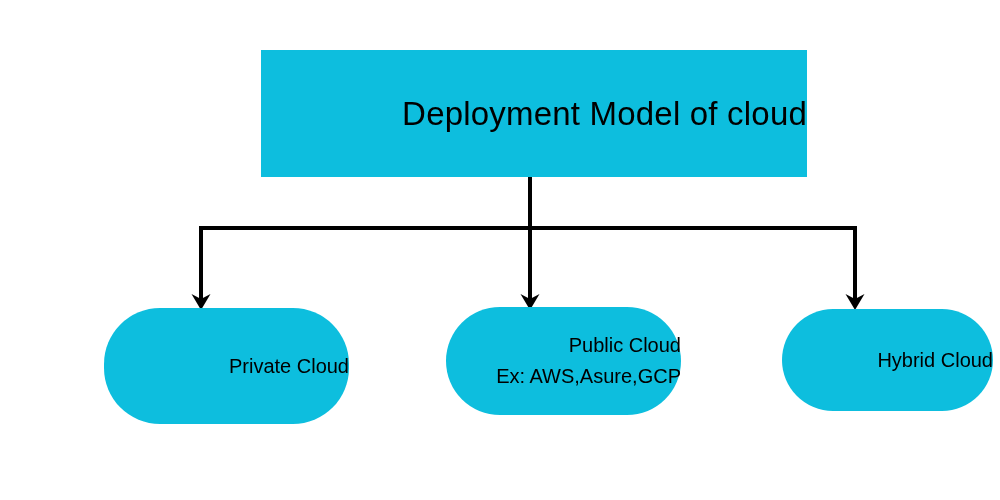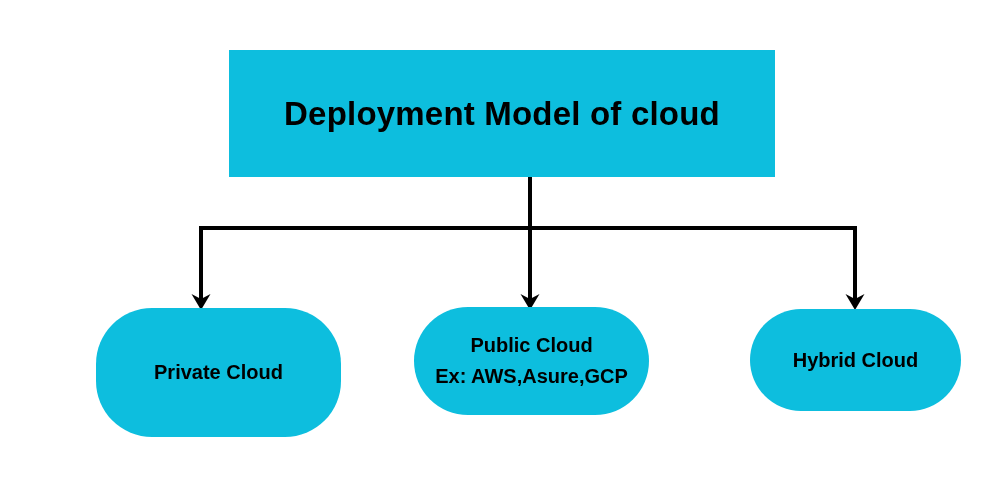--- a/index.html
+++ b/index.html
@@ -20,39 +20,40 @@
     height: 500px;
     background: var(--background);
     overflow: hidden;
   }
   .node {
     position: absolute;
     background: var(--node_fill);
     color: var(--text_color);
     display: flex;
     flex-direction: column;
-    align-items: center;
+    align-items: flex-end;
     justify-content: center;
     text-align: center;
-    font-weight: 700;
+    font-weight: 400;
+    margin-left: 32px;
   }
   .root {
     left: 229px;
     top: 50px;
     width: 546px;
     height: 127px;
     font-size: 33px;
     letter-spacing: 0.2px;
   }
   .pill {
     border-radius: 56px;
     font-size: 20px;
     line-height: 31px;
   }
-  #pill-private { left: 96px;  top: 308px; width: 245px; height: 129px; }
+  #pill-private { left: 72px;  top: 308px; width: 245px; height: 116px; }
   #pill-public  { left: 414px; top: 307px; width: 235px; height: 108px; }
   #pill-hybrid  { left: 750px; top: 309px; width: 211px; height: 102px; }
   .subtitle:empty { display: none; }
   svg.connectors {
     position: absolute;
     left: 0; top: 0;
     width: 1000px;
     height: 500px;
     pointer-events: none;
   }

